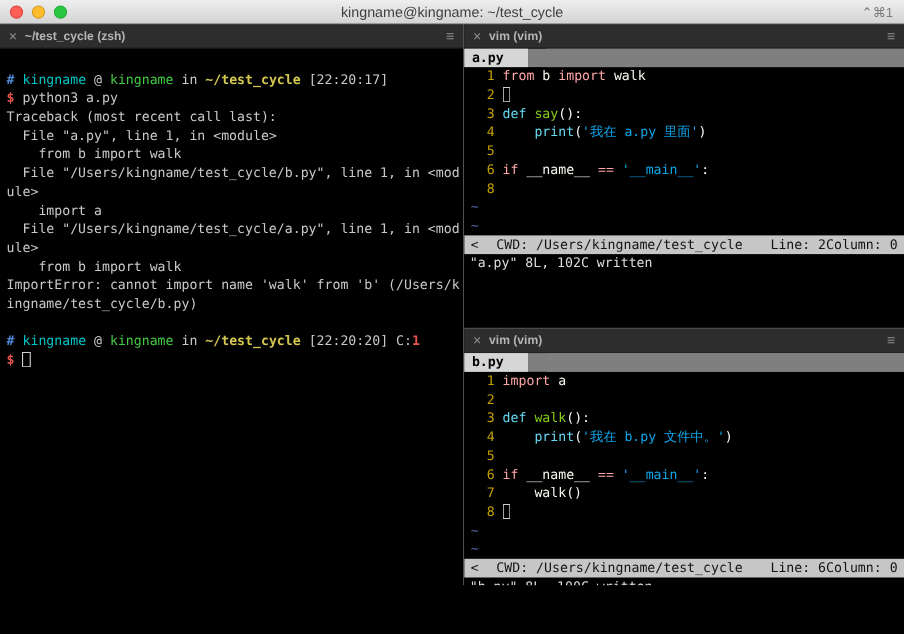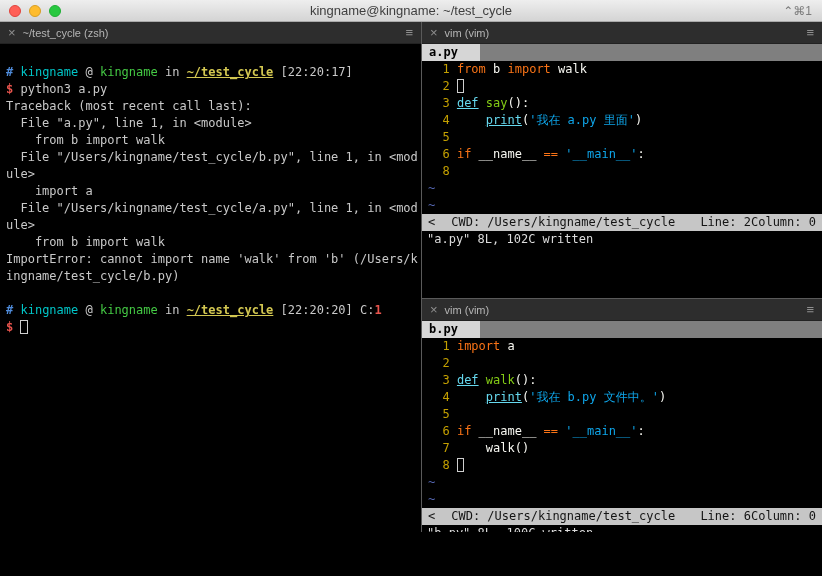--- a/index.html
+++ b/index.html
@@ -36,50 +36,50 @@
   .vim-pane-top { height:276px; flex:none; display:flex; flex-direction:column; min-height:0; }
   .vim-pane-bottom { flex:1; display:flex; flex-direction:column; min-height:0; }
 
   
   .pane-tabbar {
     height:22px; flex:none; background:#2d2d2d; border-bottom:1px solid #222;
     display:flex; align-items:center; gap:7px; padding:0 8px;
     font-family:"Liberation Sans", sans-serif; font-size:11px; color:#b5b5b5;
   }
   .tab-close { color:#8f8f8f; font-size:13px; line-height:1; }
-  .tab-title { color:#b5b5b5; }
+  .tab-title { color:#b5b5b5;font-weight:bold; }
   .tab-menu { margin-left:auto; color:#8f8f8f; font-size:13px; line-height:1; }
 
   
   .term {
     flex:1; min-height:0; overflow:hidden;
     padding:20px 5px 0 6px;
     font-size:12px; line-height:17px;
   }
   .line { white-space:pre; height:17px; }
   .c-fg    { color:#c9c9c9; }
   .c-blue  { color:#4f8cdb; font-weight:bold; }
   .c-cyan  { color:#00c5c7; }
   .c-green { color:#44c944; }
-  .c-yellow{ color:#d3c751; font-weight:bold;text-decoration:underline; }
+  .c-yellow{ color:#d3c751; font-weight:bold; }
   .c-red   { color:#e8544d; font-weight:bold; }
   .cursor  { box-shadow:inset 0 0 0 1px #cfcfcf; }
 
   
   .vim-area { flex:1; min-height:0; display:flex; flex-direction:column; font-size:12px; line-height:17px; background:#000; overflow:hidden; }
   .vim-tabline { height:17px; flex:none; display:flex; background:#7f7f7f;gap:17px; }
   .vim-tab {
     background:#d6d6d6; color:#000; font-weight:bold;
     padding:0 22px 0 7px; height:17px; line-height:17px;
   }
   .vim-tabfill { flex:1; background:#7f7f7f; }
   .vim-code { flex:none; padding-left:6px; }
   .fg    { color:#f8f8f2; }
-  .kw    { color:#f97316; }
-  .ty    { color:#66d9ef;text-decoration:underline; }
+  .kw    { color:#fca5a5; }
+  .ty    { color:#66d9ef; }
   .fn    { color:#84cc16; }
   .st    { color:#0ea5e9; }
   .ln    { color:#c4a000; }
   .tilde { color:#5264ae; }
   .vim-status {
     height:17px; flex:none; background:#c6c6c6; color:#141414;
     display:flex; align-items:center; padding:0 6px; white-space:pre;
   }
   .vs-back { margin-right:16px; }
   .vs-right { margin-left:auto; display:flex; }

